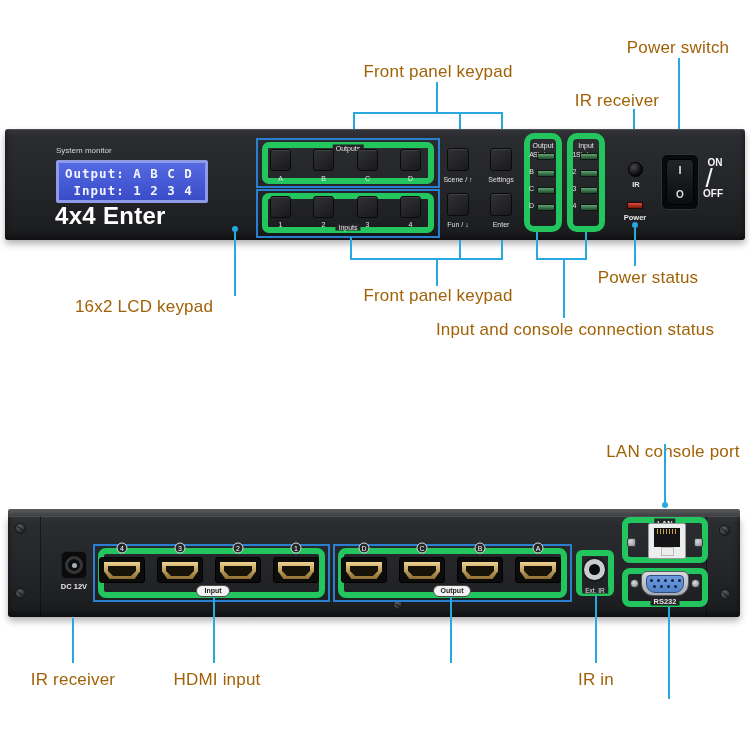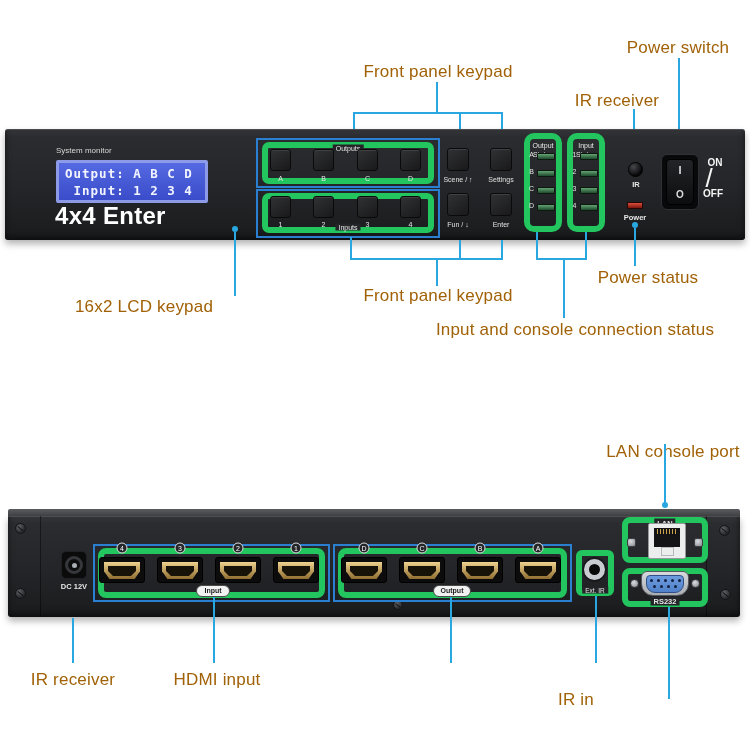--- a/index.html
+++ b/index.html
@@ -299,17 +299,17 @@
 
   <div class="cline" style="left:72px;top:618px;width:2px;height:45px;"></div>
   <div class="lbl" style="left:23px;top:670px;width:100px;">IR receiver</div>
 
   <div class="cline" style="left:213px;top:597px;width:2px;height:66px;"></div>
   <div class="lbl" style="left:162px;top:670px;width:110px;">HDMI input</div>
 
   <div class="cline" style="left:450px;top:597px;width:2px;height:66px;"></div>
 
   <div class="cline" style="left:595px;top:596px;width:2px;height:67px;"></div>
-  <div class="lbl" style="left:536px;top:670px;width:80px;margin-top:20px;">IR in</div>
+  <div class="lbl" style="left:556px;top:670px;width:80px;">IR in</div>
 
   <div class="cline" style="left:668px;top:607px;width:2px;height:92px;"></div>
 
 </div>
 
 </body></html>

